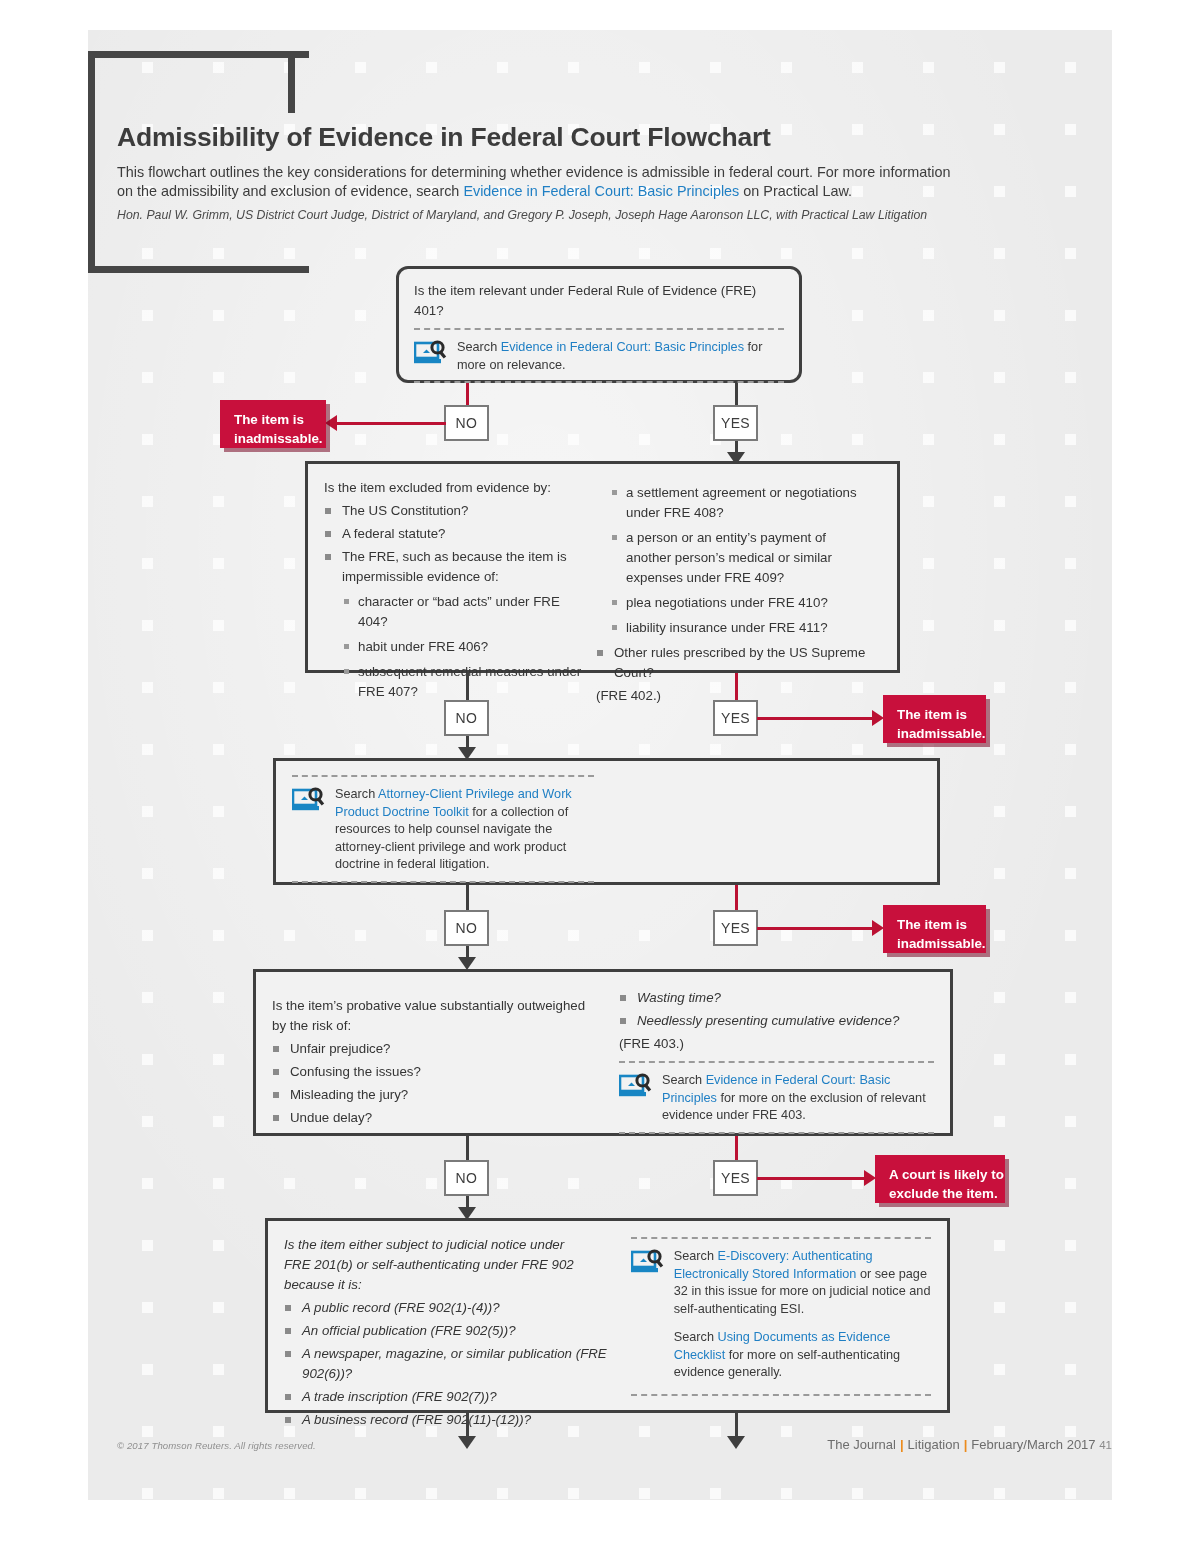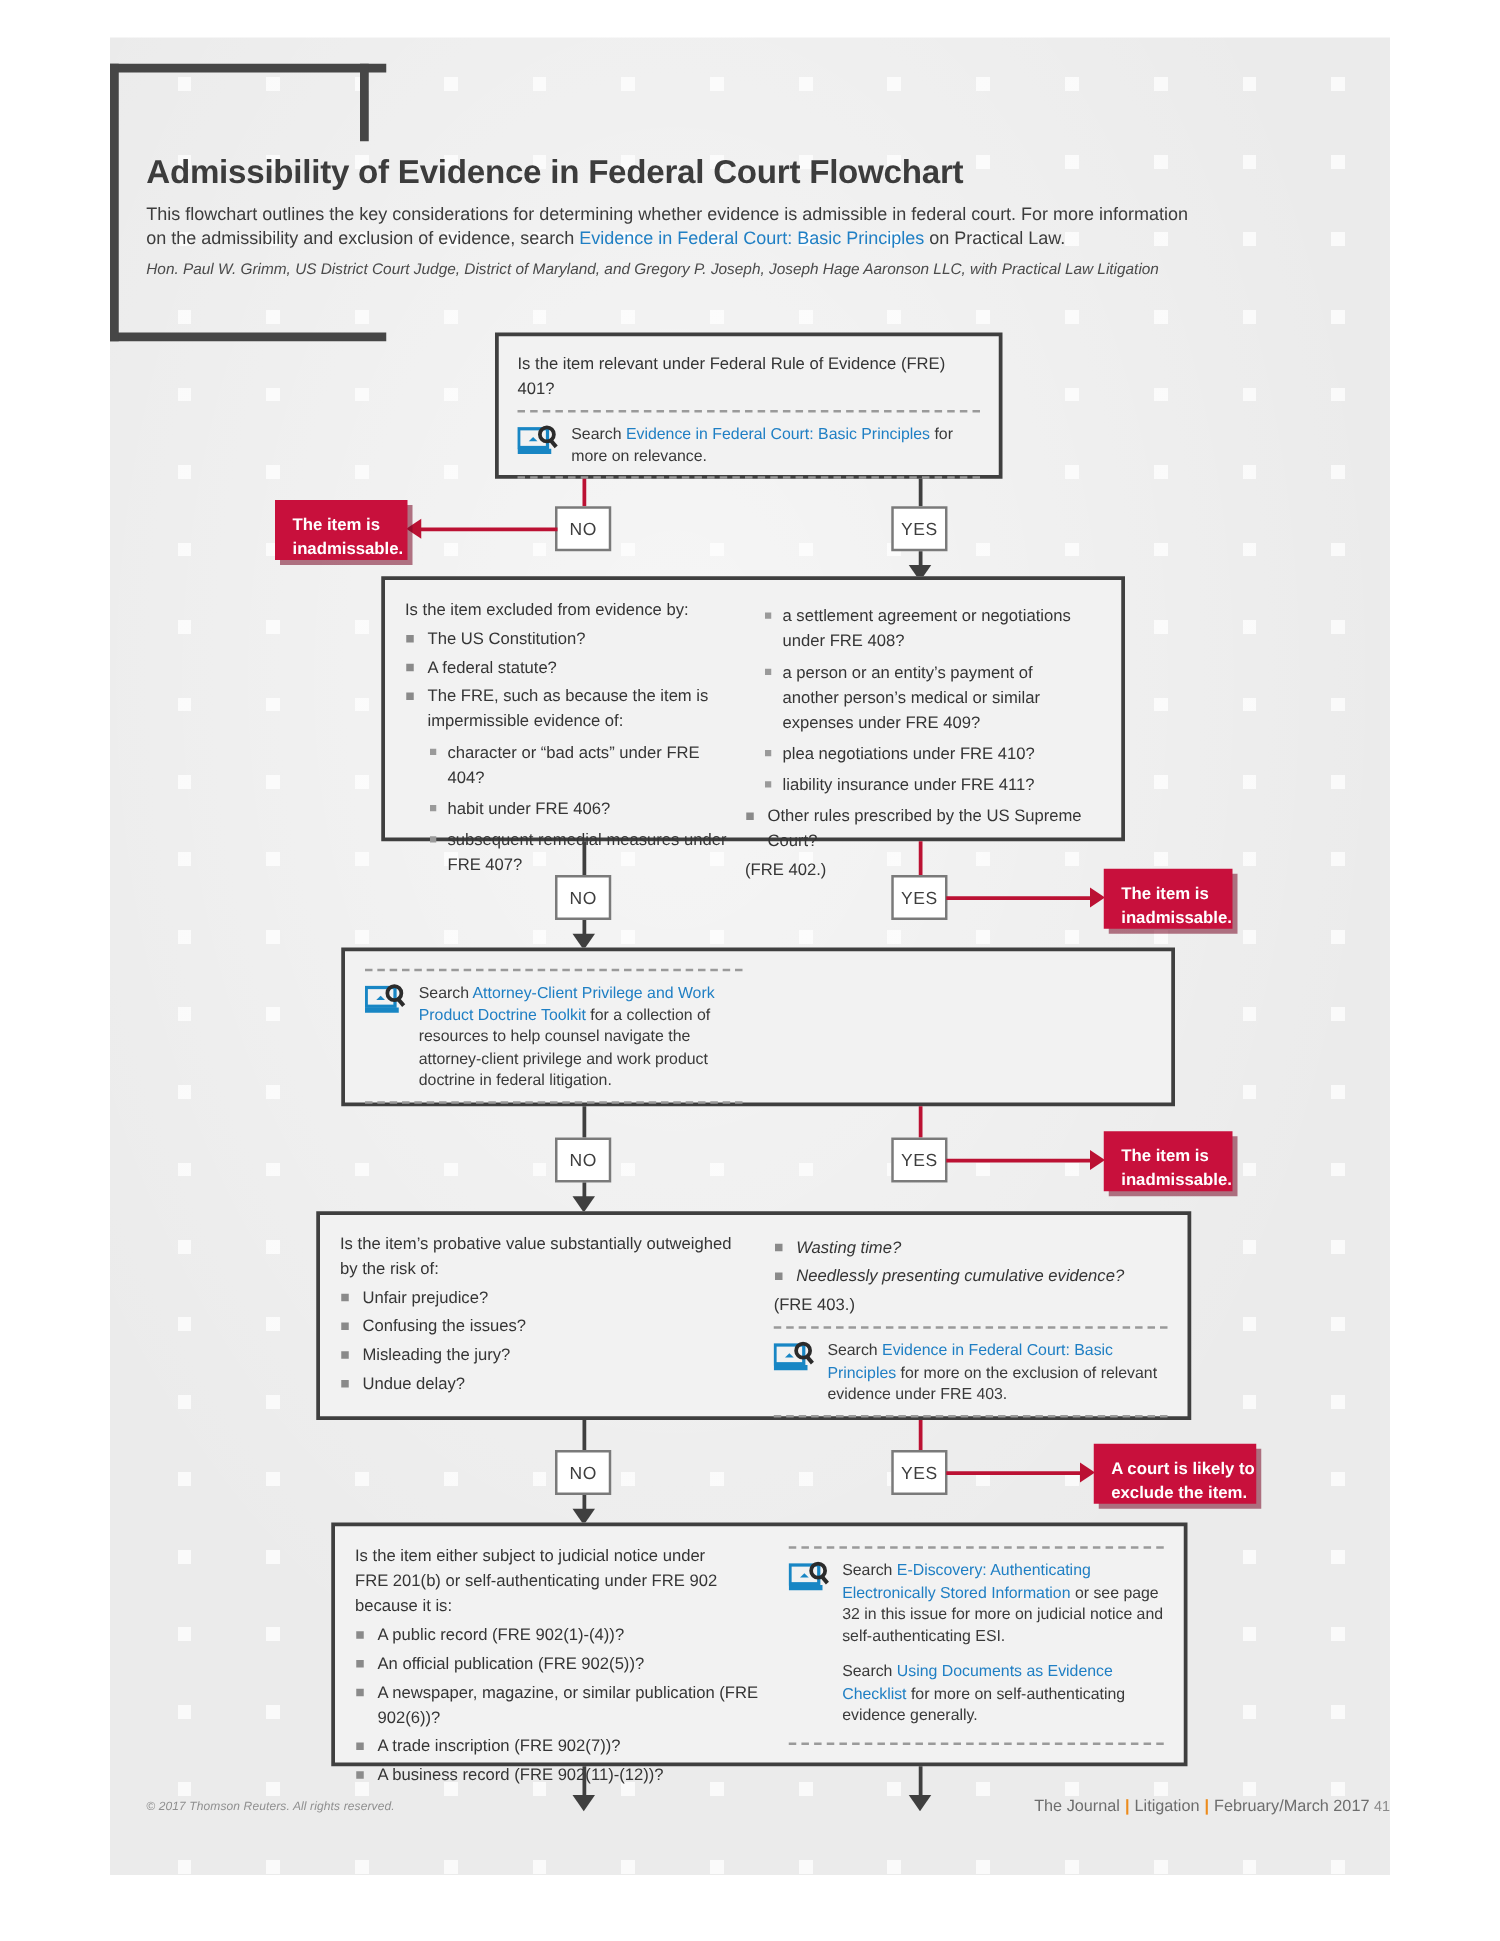--- a/index.html
+++ b/index.html
@@ -148,21 +148,21 @@
 
     <div class="title">Admissibility of Evidence in Federal Court Flowchart</div>
 
     <div class="subtitle">
       <span>This flowchart outlines the key considerations for determining whether evidence is admissible in federal court. For more information</span><br>
       <span>on the admissibility and exclusion of evidence, search </span><span class="lnk">Evidence in Federal Court: Basic Principles</span><span> on Practical Law.</span>
     </div>
 
     <div class="byline">Hon. Paul W. Grimm, US District Court Judge, District of Maryland, and Gregory P. Joseph, Joseph Hage Aaronson LLC, with Practical Law Litigation</div>
 
-    <div class="qbox" style="left:396px;top:266px;width:406px;height:117px;padding:12px 15px 0 15px;">
+    <div class="qbox" style="left:396px;top:266px;width:406px;height:117px;padding:12px 15px 0 15px;border-radius:12px;">
       <div class="qtext">Is the item relevant under Federal Rule of Evidence (FRE) 401?</div>
       <div class="snote">
         <div class="dash"></div>
         <div class="snote-body">
           <span class="licon">
             <svg width="34" height="28" viewBox="0 0 34 28">
               <rect x="1" y="3" width="23" height="15" fill="none" stroke="#1886c4" stroke-width="2.6"></rect>
               <path d="M9 13 L12.5 9.5 L16 13 Z" fill="#1886c4"></path>
               <rect x="0" y="19" width="27" height="4.2" fill="#1886c4"></rect>
               <circle cx="23.5" cy="7.5" r="5.6" fill="none" stroke="#2b2b2b" stroke-width="3"></circle>
@@ -280,21 +280,21 @@
     <div class="redbox" style="left:883px;top:905px;width:103px;height:48px;">
       <div>The item is</div>
       <div>inadmissable.</div>
     </div>
 
     <div class="vline" style="left:466px;top:946px;height:20px;"></div>
     <div class="arrow-down" style="left:458px;top:957px;"></div>
 
     <div class="qbox" style="left:253px;top:969px;width:700px;height:167px;padding:13px 16px 0 16px;">
       <div class="two-col">
-        <div style="width:330px;">
+        <div style="width:330px;margin-top:11px;">
           <div class="qtext">Is the item’s probative value substantially outweighed</div>
           <div class="qtext">by the risk of:</div>
           <ul class="b1 qtext">
             <li>Unfair prejudice?</li>
             <li>Confusing the issues?</li>
             <li>Misleading the jury?</li>
             <li>Undue delay?</li>
           </ul>
         </div>
         <div style="width:322px;">
@@ -337,21 +337,21 @@
     <div class="redbox" style="left:875px;top:1155px;width:130px;height:48px;">
       <div>A court is likely to</div>
       <div>exclude the item.</div>
     </div>
 
     <div class="vline" style="left:466px;top:1196px;height:20px;"></div>
     <div class="arrow-down" style="left:458px;top:1207px;"></div>
 
     <div class="qbox" style="left:265px;top:1218px;width:685px;height:195px;padding:14px 16px 0 16px;">
       <div class="two-col">
-        <div style="width:330px;">
+        <div style="width:330px;font-style:italic;">
           <div class="qtext">Is the item either subject to judicial notice under</div>
           <div class="qtext">FRE 201(b) or self-authenticating under FRE 902</div>
           <div class="qtext">because it is:</div>
           <ul class="b1 qtext">
             <li>A public record (FRE 902(1)-(4))?</li>
             <li>An official publication (FRE 902(5))?</li>
             <li>A newspaper, magazine, or similar publication (FRE 902(6))?</li>
             <li>A trade inscription (FRE 902(7))?</li>
             <li>A business record (FRE 902(11)-(12))?</li>
           </ul>

